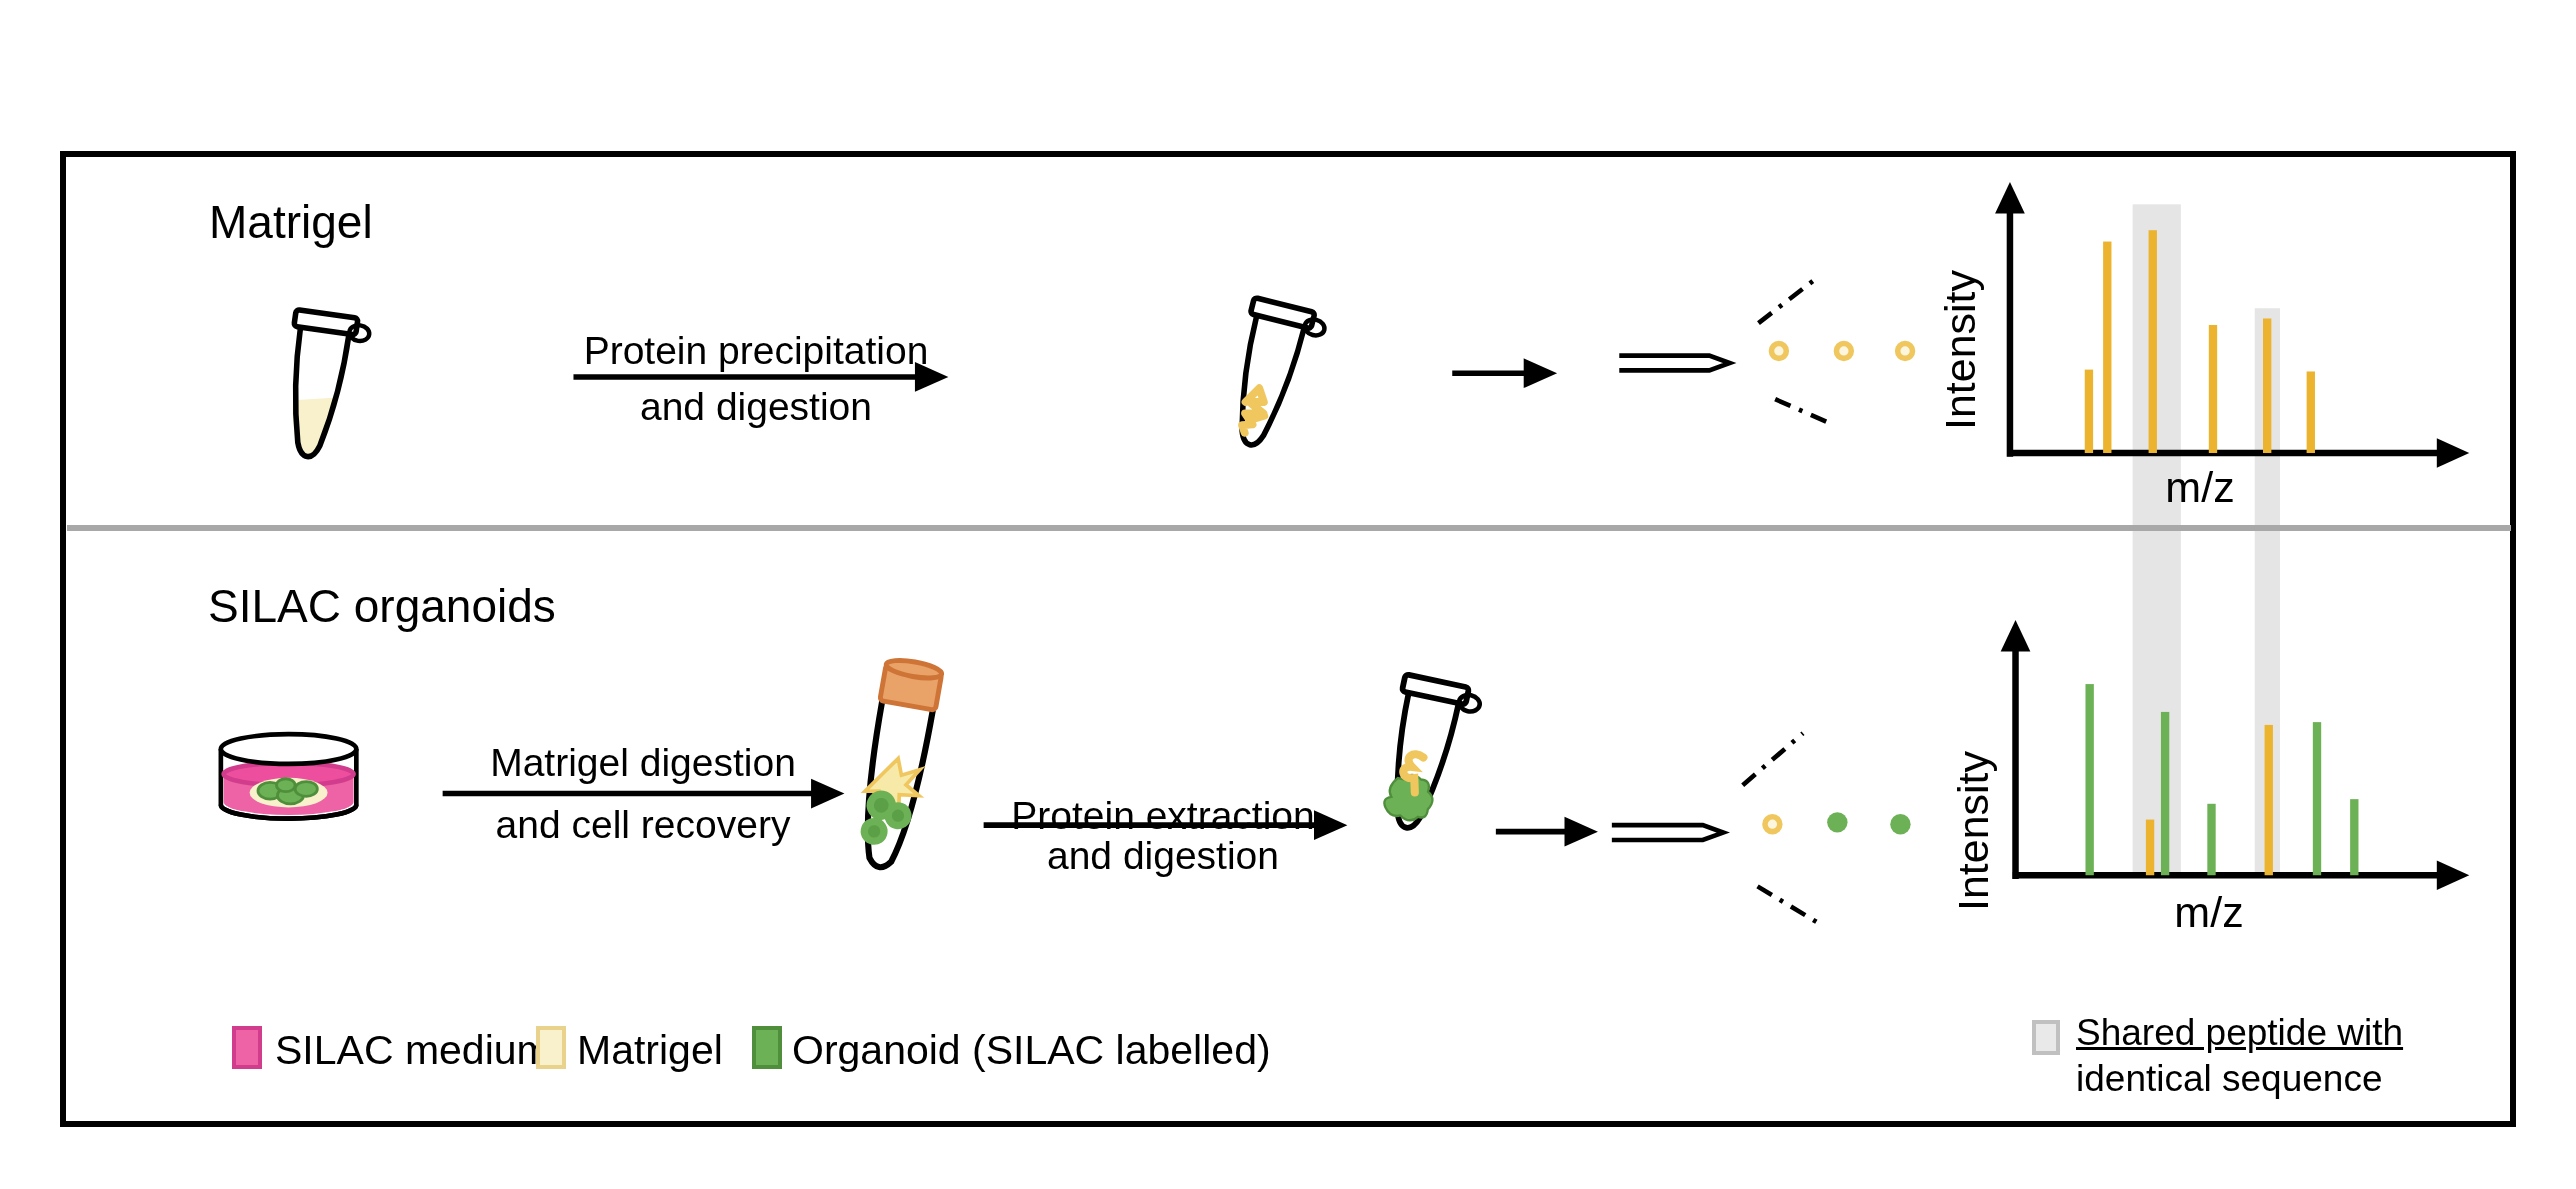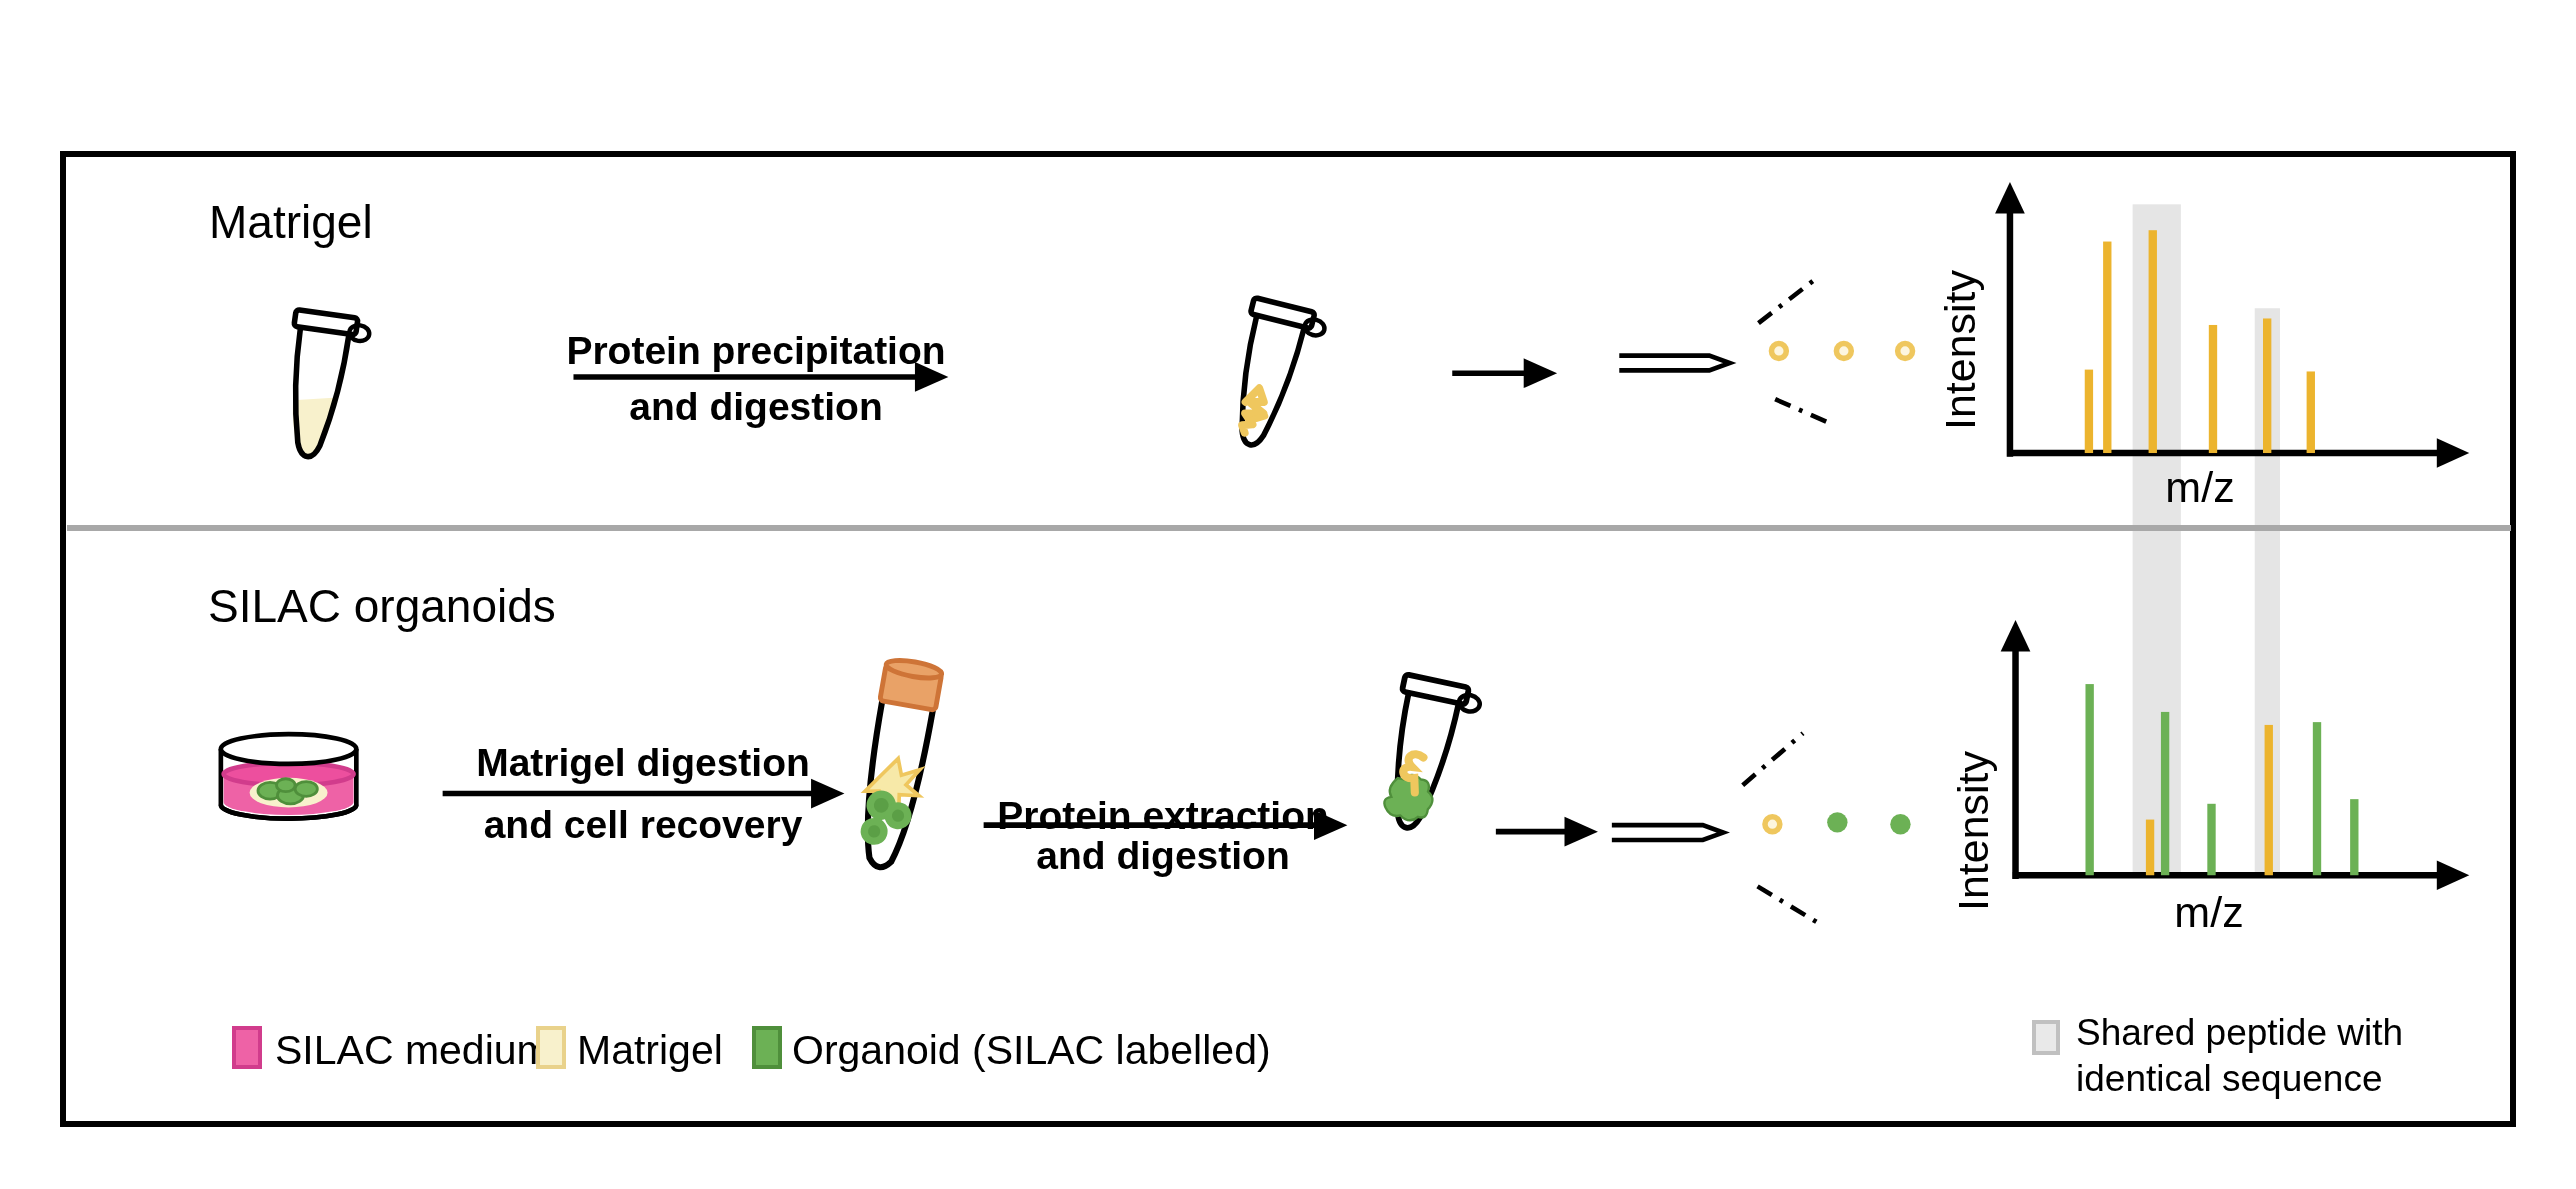--- a/index.html
+++ b/index.html
@@ -3,21 +3,21 @@
 <meta charset="utf-8">
 <style>
   html,body{margin:0;padding:0;background:#ffffff;}
   #canvas{position:relative;width:2576px;height:1160px;background:#fff;overflow:hidden;
           font-family:"Liberation Sans",sans-serif;}
   .abs{position:absolute;}
   .txt{color:#000;white-space:nowrap;line-height:1.08;}
   .panel-box{left:60px;top:151px;width:2456px;height:976px;border:6.5px solid #000;box-sizing:border-box;}
   .divider{left:67px;top:525px;width:2444px;height:5.6px;background:var(--divider-gray,#a8a8a8);}
   .title{font-size:46px;}
-  .step-label{font-size:39px;transform:translateX(-50%);font-weight:bold;}
+  .step-label{font-size:39px;transform:translateX(-50%);}
   .axis-label{font-size:43px;text-align:center;transform:translateX(-50%);}
   .ylabel{font-size:43px;transform:translate(-50%,-50%) rotate(-90deg);transform-origin:center;}
   .legend-label{font-size:41px;}
   .legend-swatch{width:30px;height:43px;box-sizing:border-box;border:4.6px solid;}
   .shared-label{font-size:37px;}
   svg{position:absolute;left:0;top:0;}
 </style>
 </head>
 <body>
 
@@ -197,18 +197,18 @@
     <div class="abs legend-swatch" style="left:0;top:0;background:var(--pink);border-color:var(--pink-dark);"></div>
     <div class="abs txt legend-label" style="left:43px;top:1.9px;">SILAC medium</div>
     <div class="abs legend-swatch" style="left:304px;top:0;background:var(--pale-yellow);border-color:var(--pale-yellow-border);"></div>
     <div class="abs txt legend-label" style="left:345px;top:1.9px;">Matrigel</div>
     <div class="abs legend-swatch" style="left:520px;top:0;background:var(--green);border-color:var(--green-dark);"></div>
     <div class="abs txt legend-label" style="left:560px;top:1.9px;">Organoid (SILAC labelled)</div>
   </div>
 
   <div class="abs" style="left:2032px;top:1013px;">
     <div class="abs" style="left:0;top:7.4px;width:28px;height:35px;box-sizing:border-box;background:var(--swatch-gray);border:4.6px solid var(--swatch-gray-border);"></div>
-    <div class="abs txt shared-label" style="left:44px;top:0;">Shared peptide with</div>
+    <div class="abs txt shared-label" style="left:44px;top:0;text-decoration:underline;">Shared peptide with</div>
     <div class="abs txt shared-label" style="left:44px;top:46px;text-align:right;">identical sequence</div>
   </div>
 
 </div>
 
 
 </body></html>

